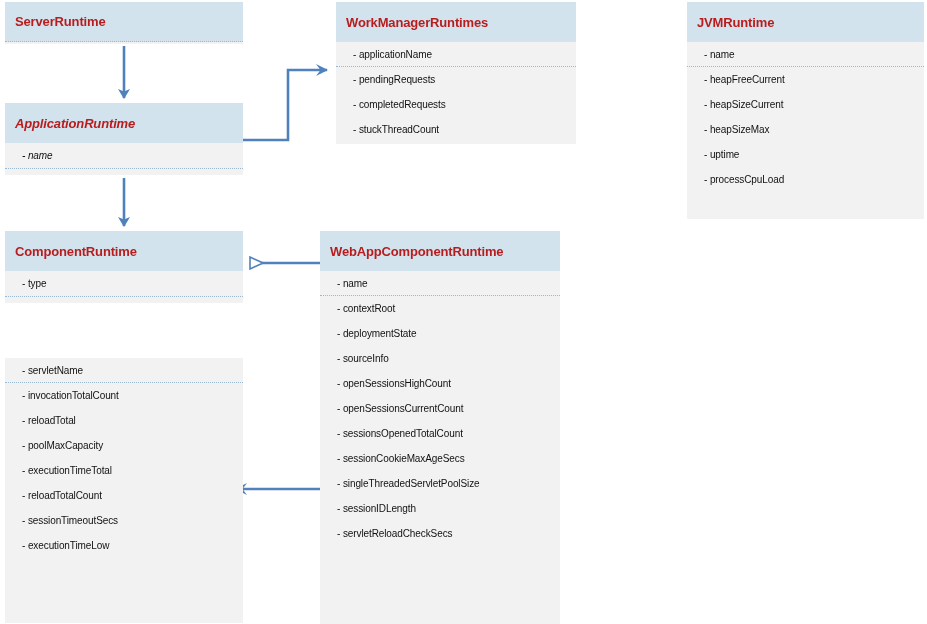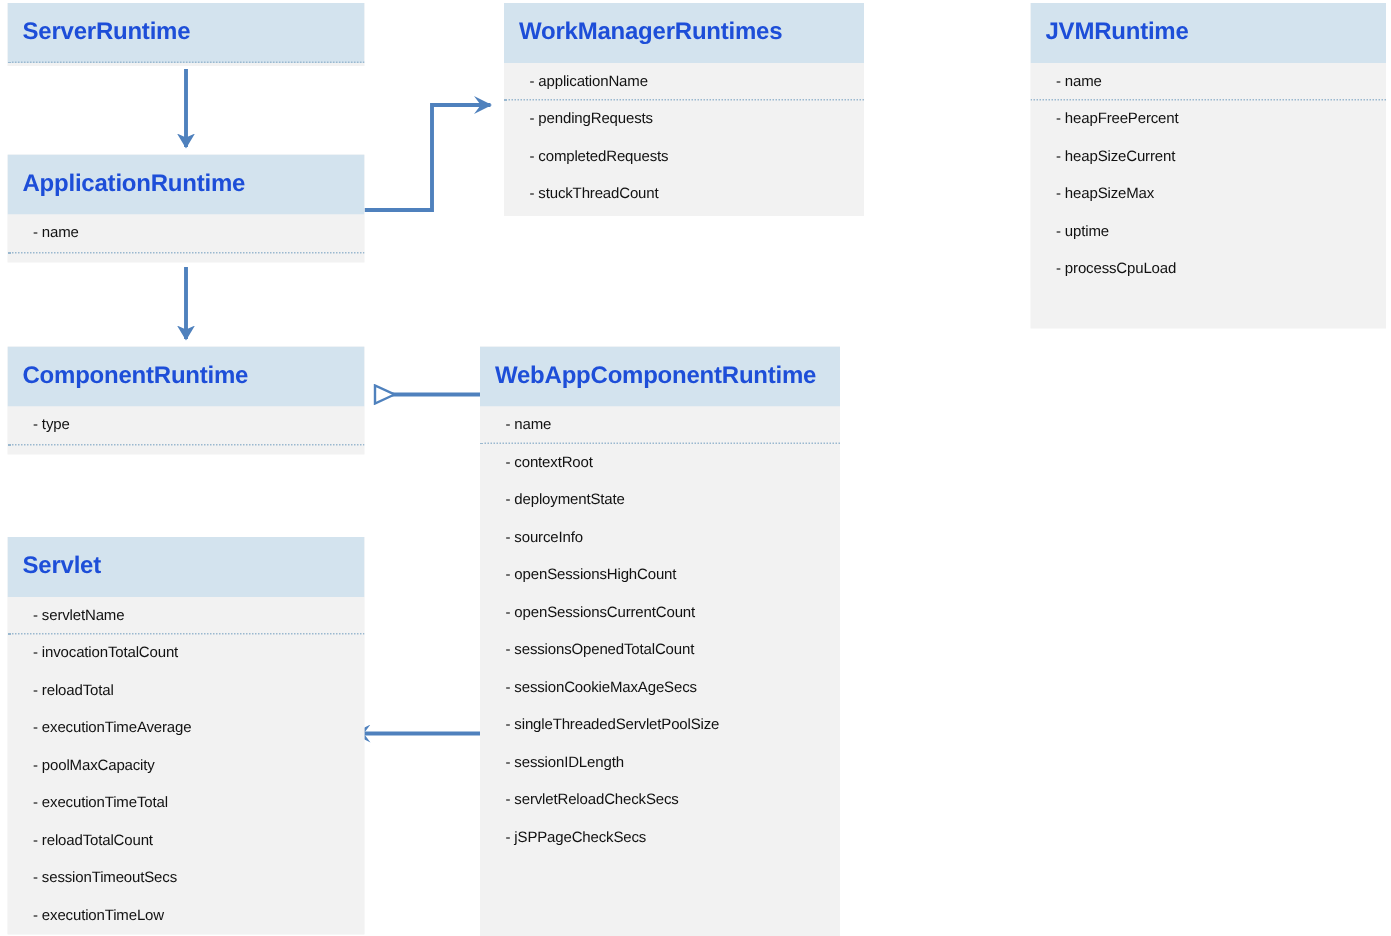--- a/index.html
+++ b/index.html
@@ -28,23 +28,23 @@
   
   .uml-class {
     position: absolute;
     box-sizing: border-box;
     background: #f2f2f2;
     overflow: hidden;
   }
   .uml-header {
     box-sizing: border-box;
     background: #d3e3ee;
-    color: #1d4ed8;
+    color: #b91c1c;
     font-weight: bold;
-    font-size: 16px;
+    font-size: 13px;
     letter-spacing: -0.15px;
     display: flex;
     align-items: center;
     padding-left: 10px;
     height: 40px;
   }
   .uml-attrs {
     box-sizing: border-box;
     background: #f2f2f2;
     padding: 0;
@@ -120,39 +120,37 @@
 
     <g>
       <line x1="336" y1="489" x2="236" y2="489" stroke="#4f81bd" stroke-width="2.6" marker-end="url(#mk-open)"></line>
     </g>
   </svg>
 
   <div id="class-layer">
       <div class="uml-class header-only" style="left: 5px; top: 2px; width: 238px; height: 42px;">
         <div class="uml-header">ServerRuntime</div>
       </div>
-      <div class="uml-class dotted-foot" style="left: 5px; top: 103px; width: 238px; height: 72px;">
+      <div class="uml-class dotted-foot" style="left: 5px; top: 103px; width: 238px; height: 72px; font-style: italic;">
         <div class="uml-header">ApplicationRuntime</div>
         <ul class="uml-attrs">
           <li class="uml-attr">- name</li>
         </ul>
       </div>
       <div class="uml-class dotted-foot" style="left: 5px; top: 231px; width: 238px; height: 72px;">
         <div class="uml-header">ComponentRuntime</div>
         <ul class="uml-attrs">
           <li class="uml-attr">- type</li>
         </ul>
       </div>
       <div class="uml-class" style="left: 5px; top: 358px; width: 238px; height: 265px;">
-        <div class="uml-header">Servlet</div>
         <ul class="uml-attrs">
           <li class="uml-attr sep-after">- servletName</li>
           <li class="uml-attr">- invocationTotalCount</li>
           <li class="uml-attr">- reloadTotal</li>
-          <li class="uml-attr">- executionTimeAverage</li>
           <li class="uml-attr">- poolMaxCapacity</li>
           <li class="uml-attr">- executionTimeTotal</li>
           <li class="uml-attr">- reloadTotalCount</li>
           <li class="uml-attr">- sessionTimeoutSecs</li>
           <li class="uml-attr">- executionTimeLow</li>
         </ul>
       </div>
       <div class="uml-class" style="left: 336px; top: 2px; width: 240px; height: 142px;">
         <div class="uml-header">WorkManagerRuntimes</div>
         <ul class="uml-attrs">
@@ -169,28 +167,27 @@
           <li class="uml-attr">- contextRoot</li>
           <li class="uml-attr">- deploymentState</li>
           <li class="uml-attr">- sourceInfo</li>
           <li class="uml-attr">- openSessionsHighCount</li>
           <li class="uml-attr">- openSessionsCurrentCount</li>
           <li class="uml-attr">- sessionsOpenedTotalCount</li>
           <li class="uml-attr">- sessionCookieMaxAgeSecs</li>
           <li class="uml-attr">- singleThreadedServletPoolSize</li>
           <li class="uml-attr">- sessionIDLength</li>
           <li class="uml-attr">- servletReloadCheckSecs</li>
-          <li class="uml-attr">- jSPPageCheckSecs</li>
         </ul>
       </div>
       <div class="uml-class" style="left: 687px; top: 2px; width: 237px; height: 217px;">
         <div class="uml-header">JVMRuntime</div>
         <ul class="uml-attrs">
           <li class="uml-attr sep-after">- name</li>
-          <li class="uml-attr">- heapFreePercent</li>
+          <li class="uml-attr">- heapFreeCurrent</li>
           <li class="uml-attr">- heapSizeCurrent</li>
           <li class="uml-attr">- heapSizeMax</li>
           <li class="uml-attr">- uptime</li>
           <li class="uml-attr">- processCpuLoad</li>
         </ul>
       </div>
     </div>
 
 </div>
 

